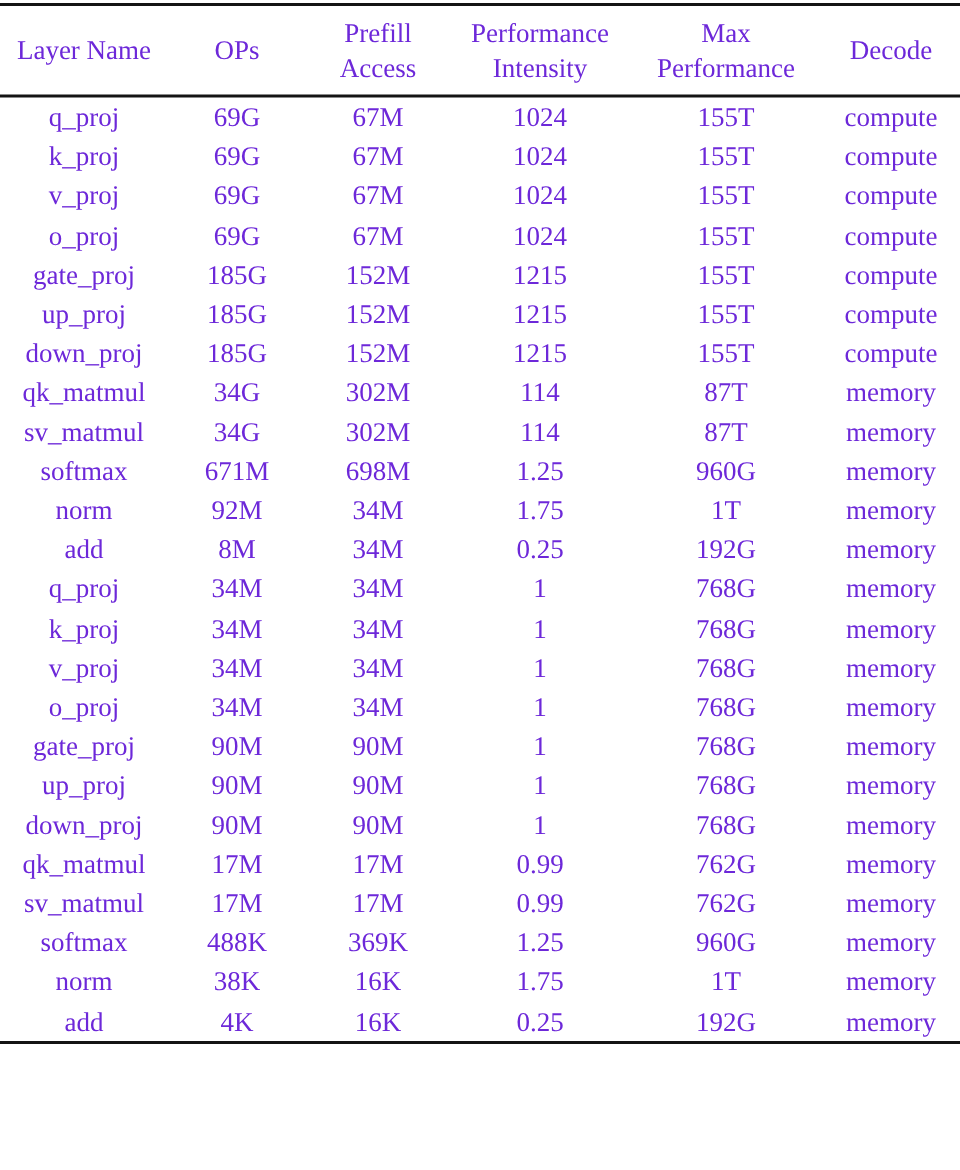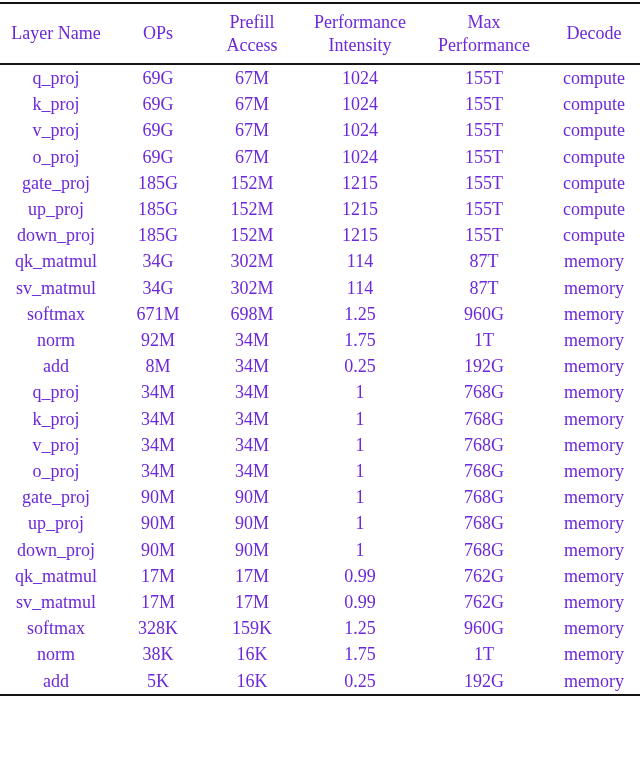--- a/index.html
+++ b/index.html
@@ -236,37 +236,37 @@
         <tr class="data-row">
           <td>sv_matmul</td>
           <td>17M</td>
           <td>17M</td>
           <td>0.99</td>
           <td>762G</td>
           <td>memory</td>
         </tr>
         <tr class="data-row">
           <td>softmax</td>
-          <td>328K</td>
-          <td>159K</td>
+          <td>488K</td>
+          <td>369K</td>
           <td>1.25</td>
           <td>960G</td>
           <td>memory</td>
         </tr>
         <tr class="data-row">
           <td>norm</td>
           <td>38K</td>
           <td>16K</td>
           <td>1.75</td>
           <td>1T</td>
           <td>memory</td>
         </tr>
         <tr class="data-row">
           <td>add</td>
-          <td>5K</td>
+          <td>4K</td>
           <td>16K</td>
           <td>0.25</td>
           <td>192G</td>
           <td>memory</td>
         </tr>
       </tbody>
   </table>
 </div>
 
 </body></html>

